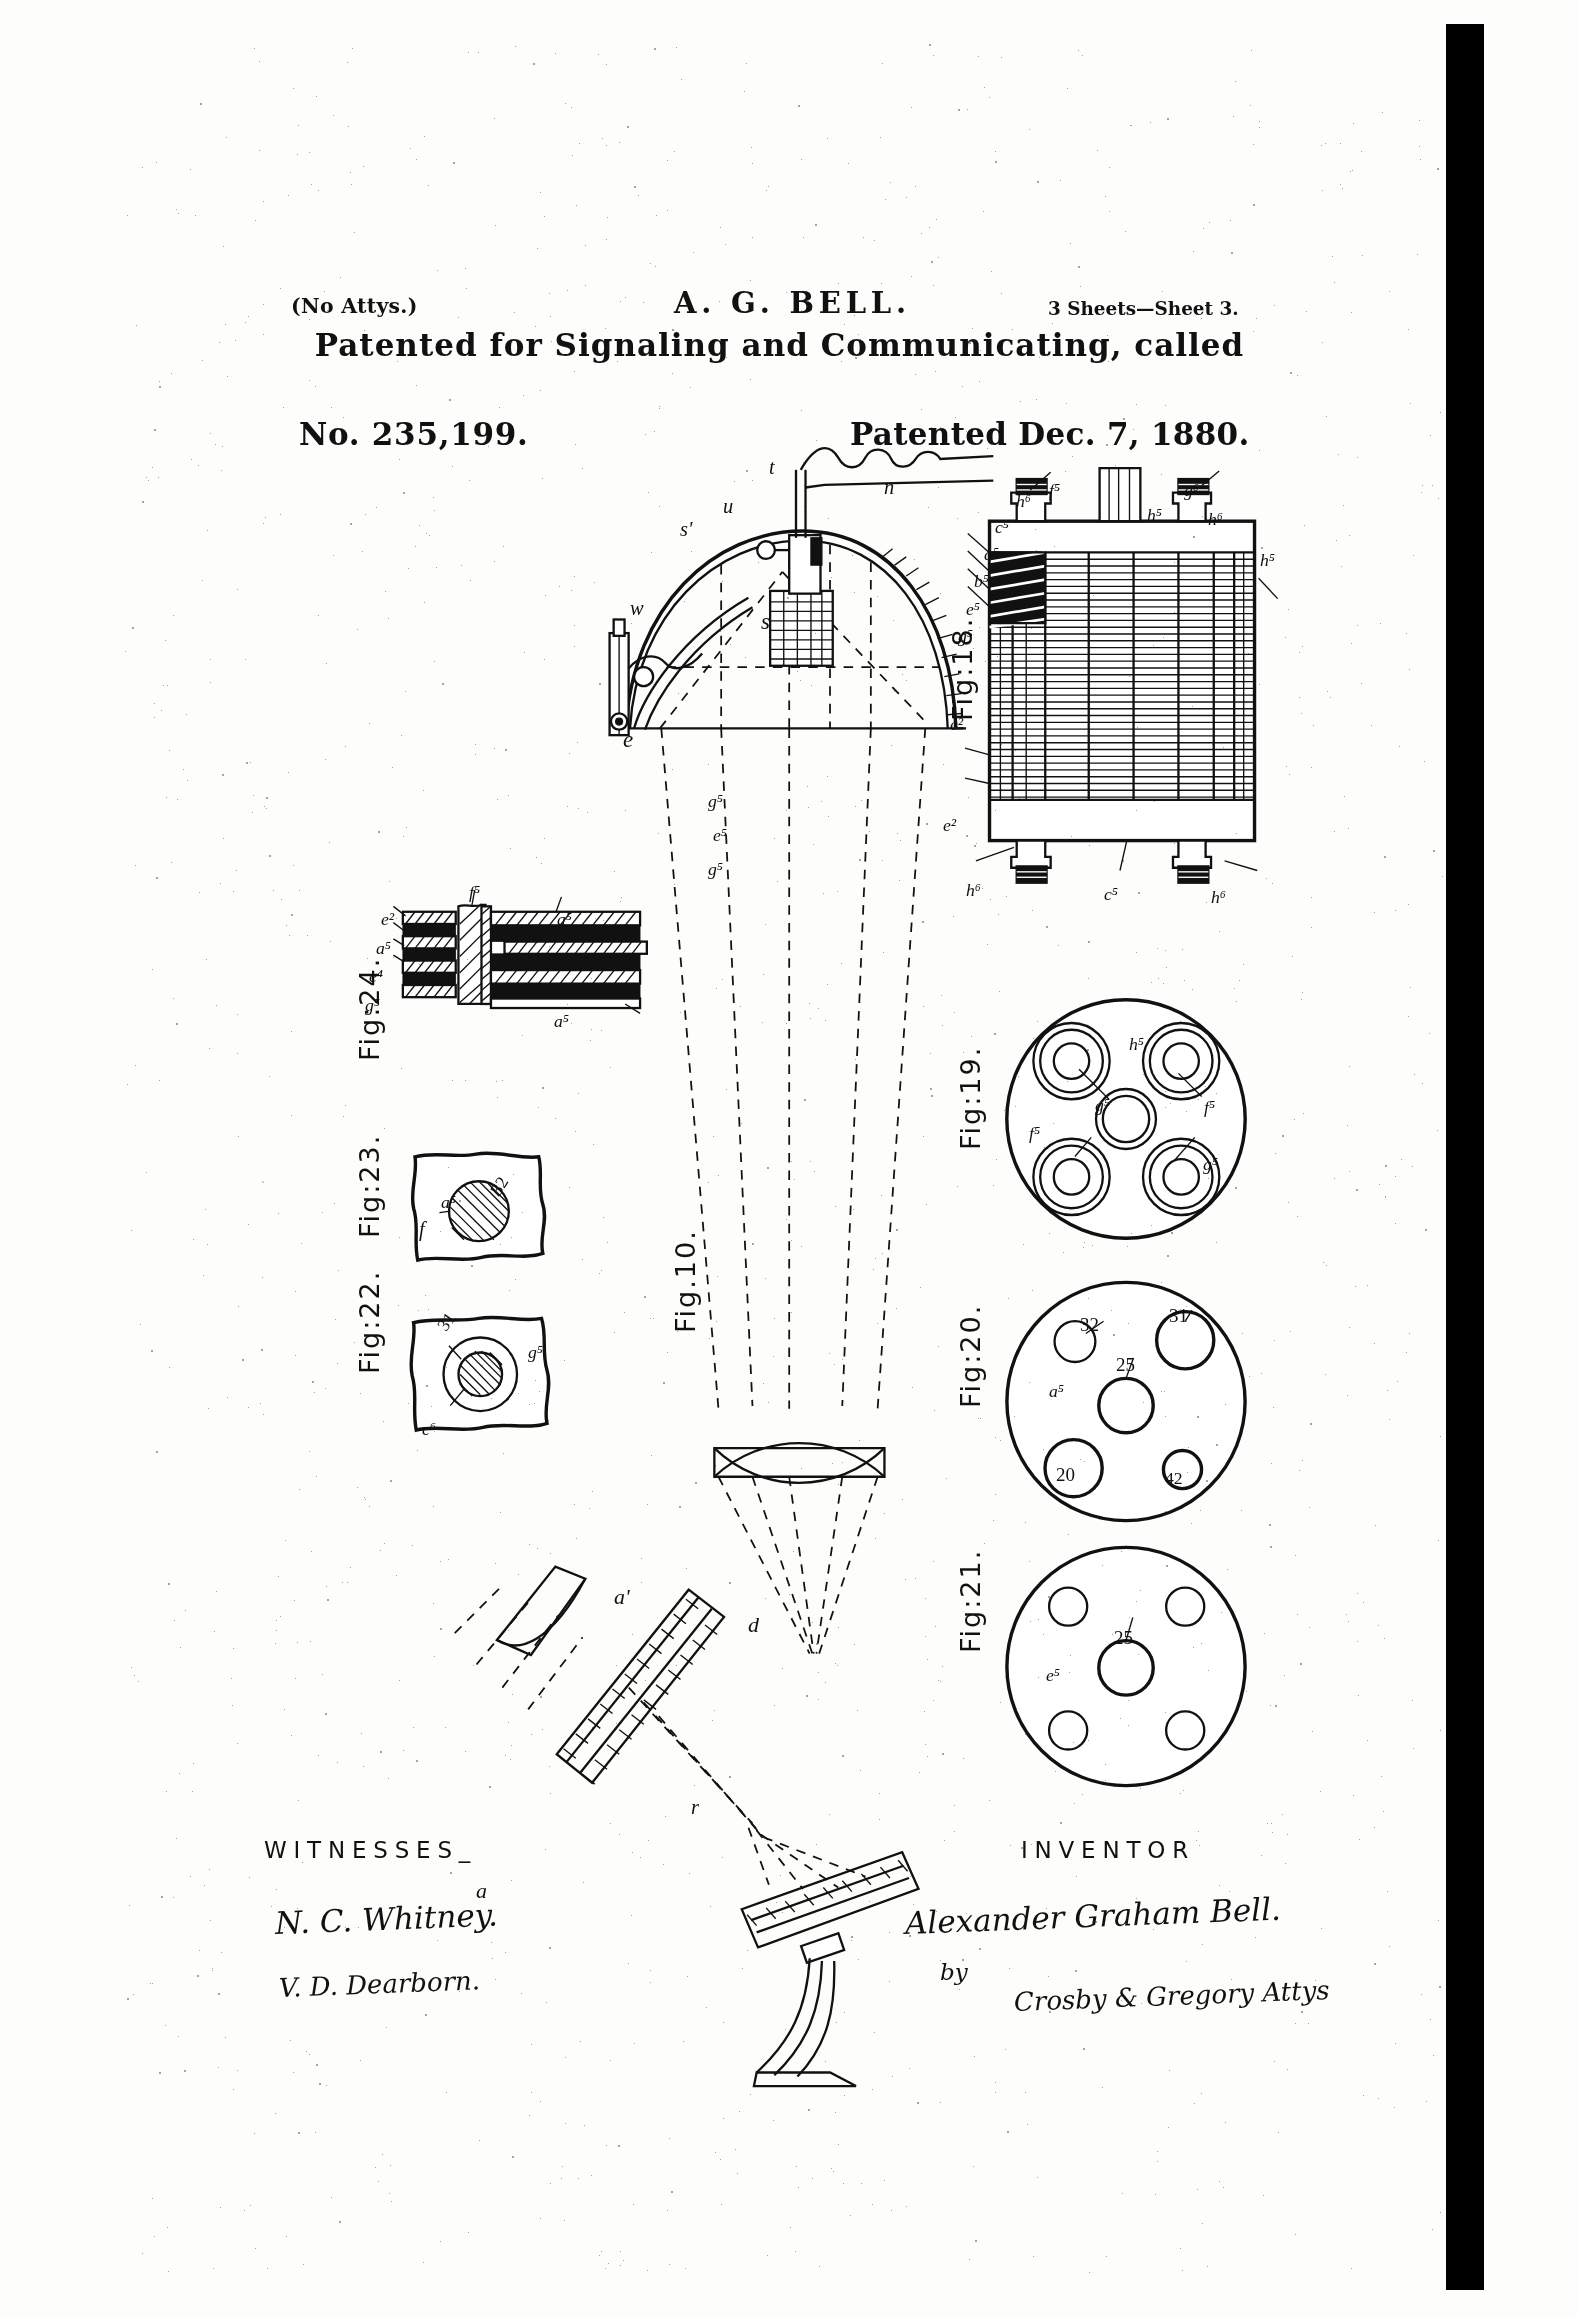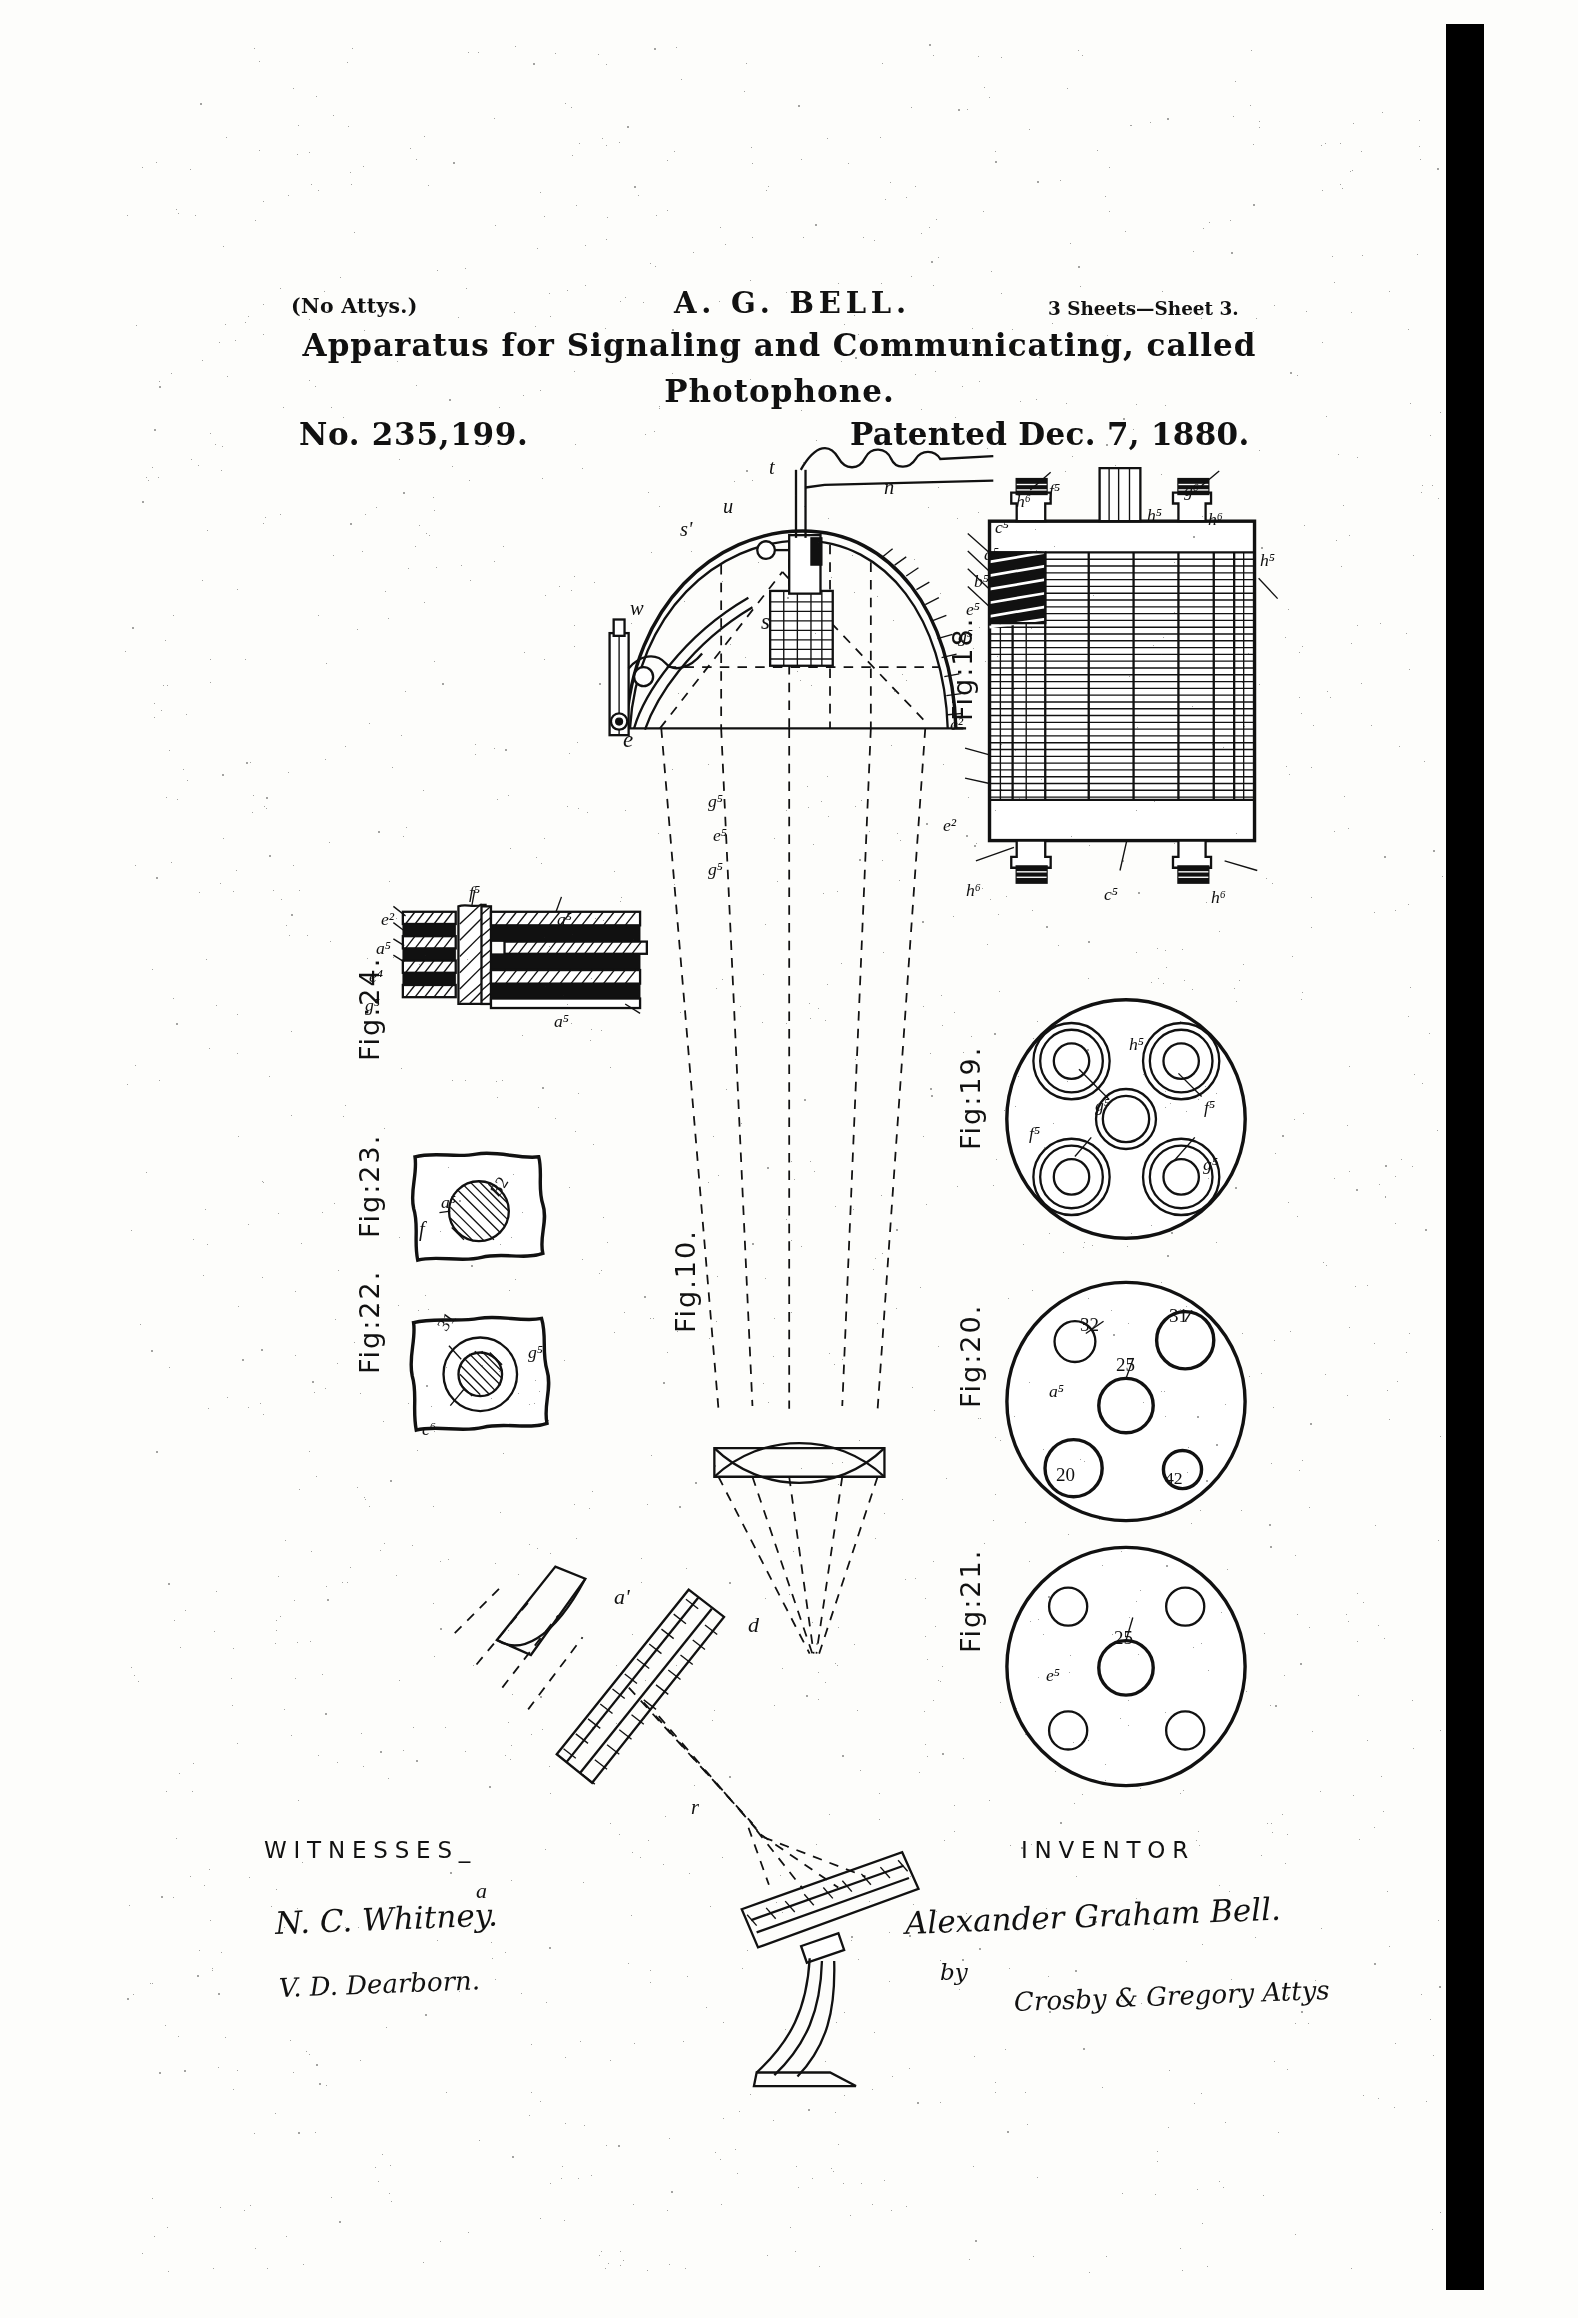--- a/index.html
+++ b/index.html
@@ -100,22 +100,21 @@
 </head>
 <body>
 
 <div class="page">
 
   <div class="scan-edge"></div>
 
   <div class="no-model">(No Attys.)</div>
   <div class="author">A. G. BELL.</div>
   <div class="sheets">3 Sheets—Sheet 3.</div>
-  <div class="title1">Apparatus for Signaling and Communicating, called</div>
-  <div class="title2">Photophone.</div>
+  <div class="title1">Patented for Signaling and Communicating, called</div>
   <div class="patno">No. 235,199.</div>
   <div class="patdate">Patented Dec. 7, 1880.</div>
 
   <div class="figlabel" style="left:670px;top:1333px;">Fig.10.</div>
 
   <svg style="left:585px;top:429px;" width="422" height="1524" viewBox="0 0 620 2240">
 
     <path class="ln thick" d="M 60 440 C 70 260 190 150 320 150 C 450 150 540 270 545 440"></path>
     <path class="ln med" d="M 66 440 C 76 272 192 164 320 164 C 444 164 528 280 533 440"></path>
 

